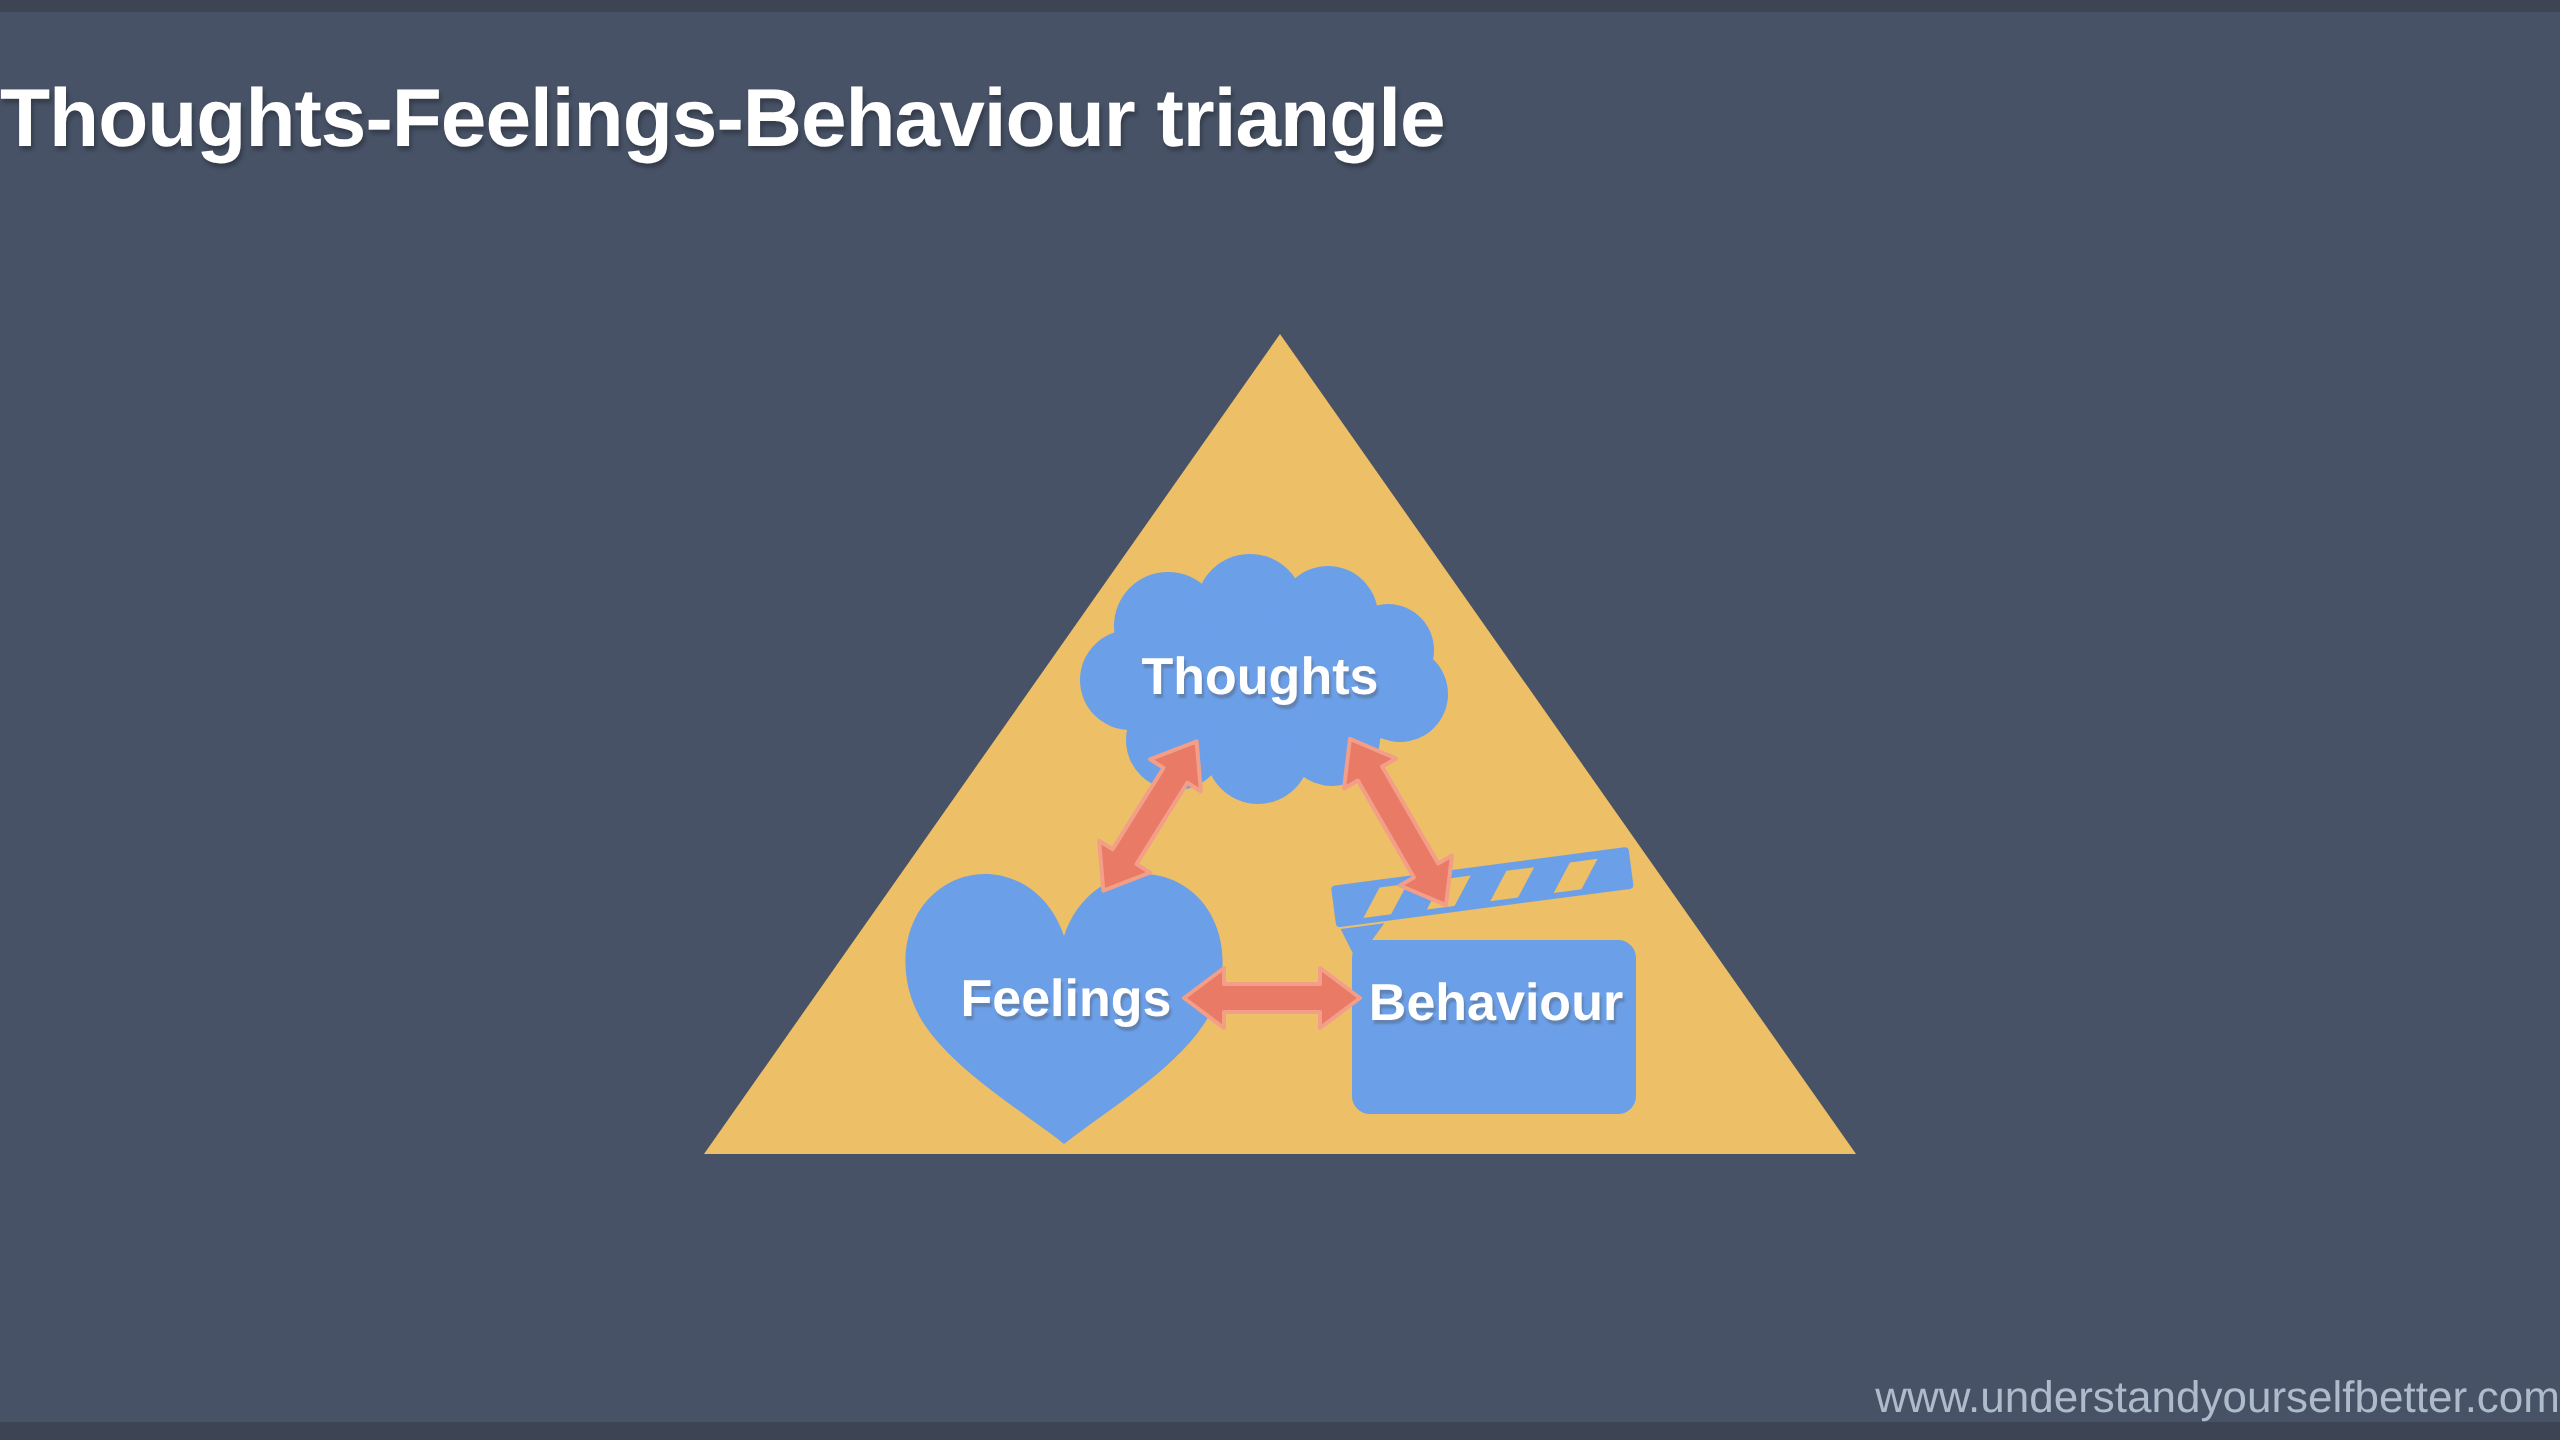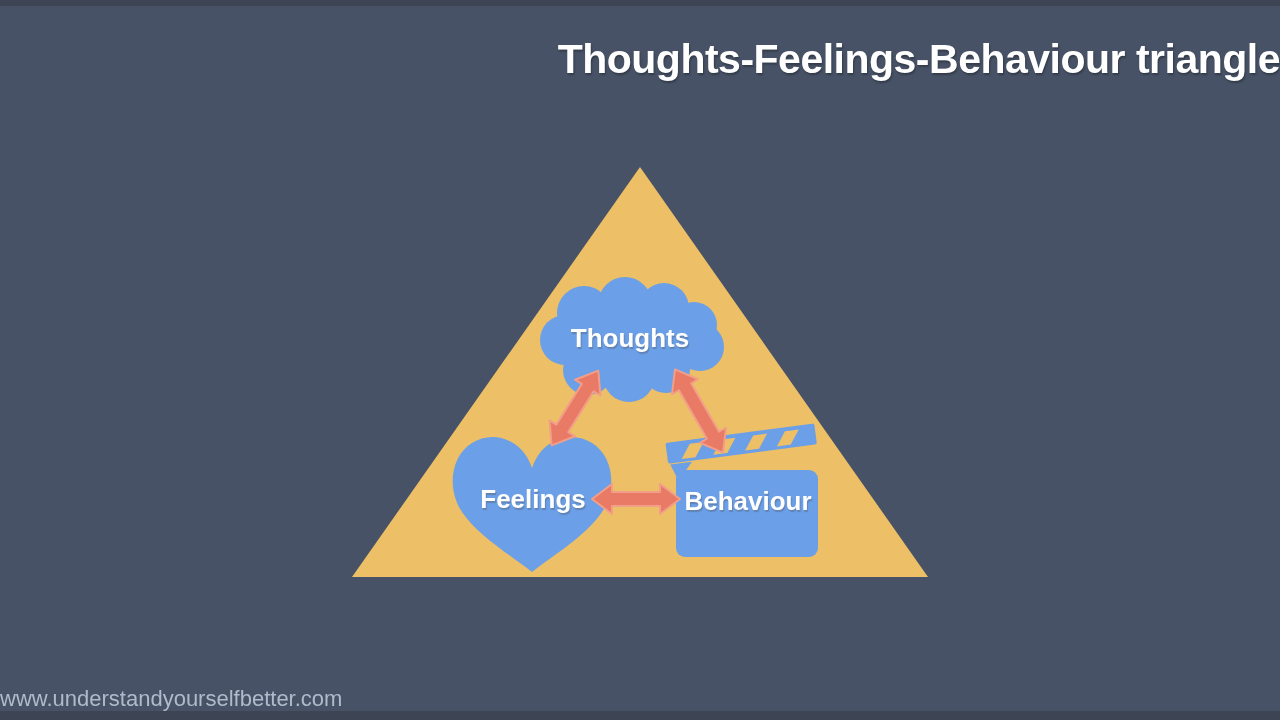--- a/index.html
+++ b/index.html
@@ -18,39 +18,39 @@
     background:var(--bg);
     font-family:"Liberation Sans", sans-serif;
     position:relative;
   }
   .strip{position:absolute;left:0;width:1280px;background:var(--strip);}
   .strip.top{top:0;height:6px;}
   .strip.bottom{bottom:0;height:9px;}
   .slide-title{
     position:absolute;
     top:36px;left:0;width:1280px;
-    text-align:right;
+    text-align:left;
     color:var(--title);
     font-size:41px;
     font-weight:700;
     letter-spacing:-0.5px;
     text-shadow:1px 2px 2px rgba(0,0,0,0.28);
   }
   .diagram-svg{position:absolute;top:0;left:0;}
   .node-label{
     font-family:"Liberation Sans", sans-serif;
     font-weight:700;
     font-size:26px;
     fill:#FFFFFF;
     text-shadow:1px 2px 1px rgba(80,80,80,0.35);
   }
   .footer-url{
     position:absolute;
     top:686px;left:0;width:1280px;
-    text-align:left;
+    text-align:right;
     color:var(--footer);
     font-size:22px;
     font-weight:400;
   }
 </style>
 </head>
 <body>
 
 <div class="strip top"></div>
 

